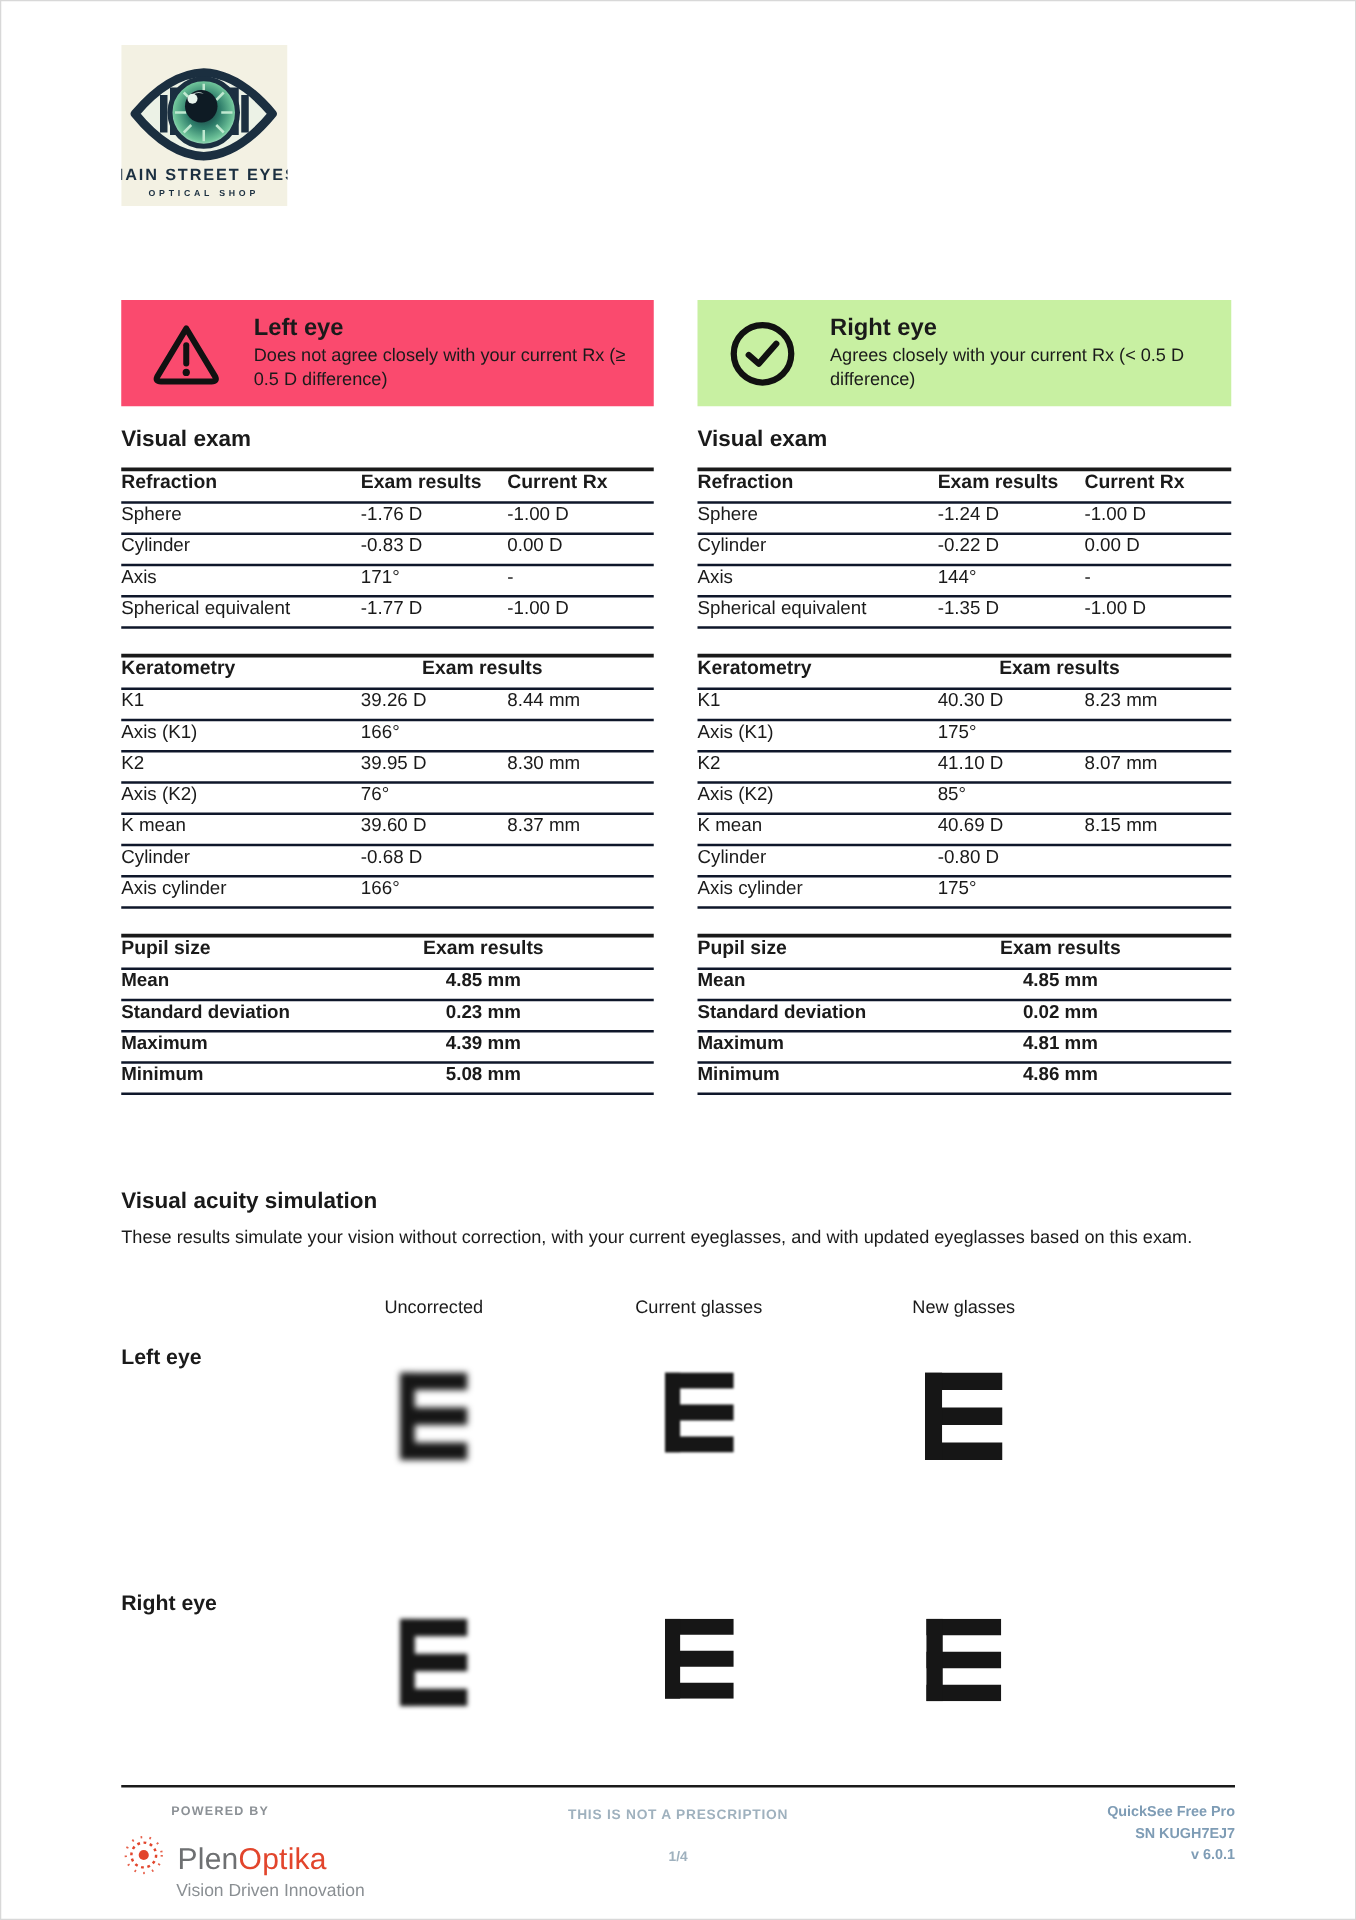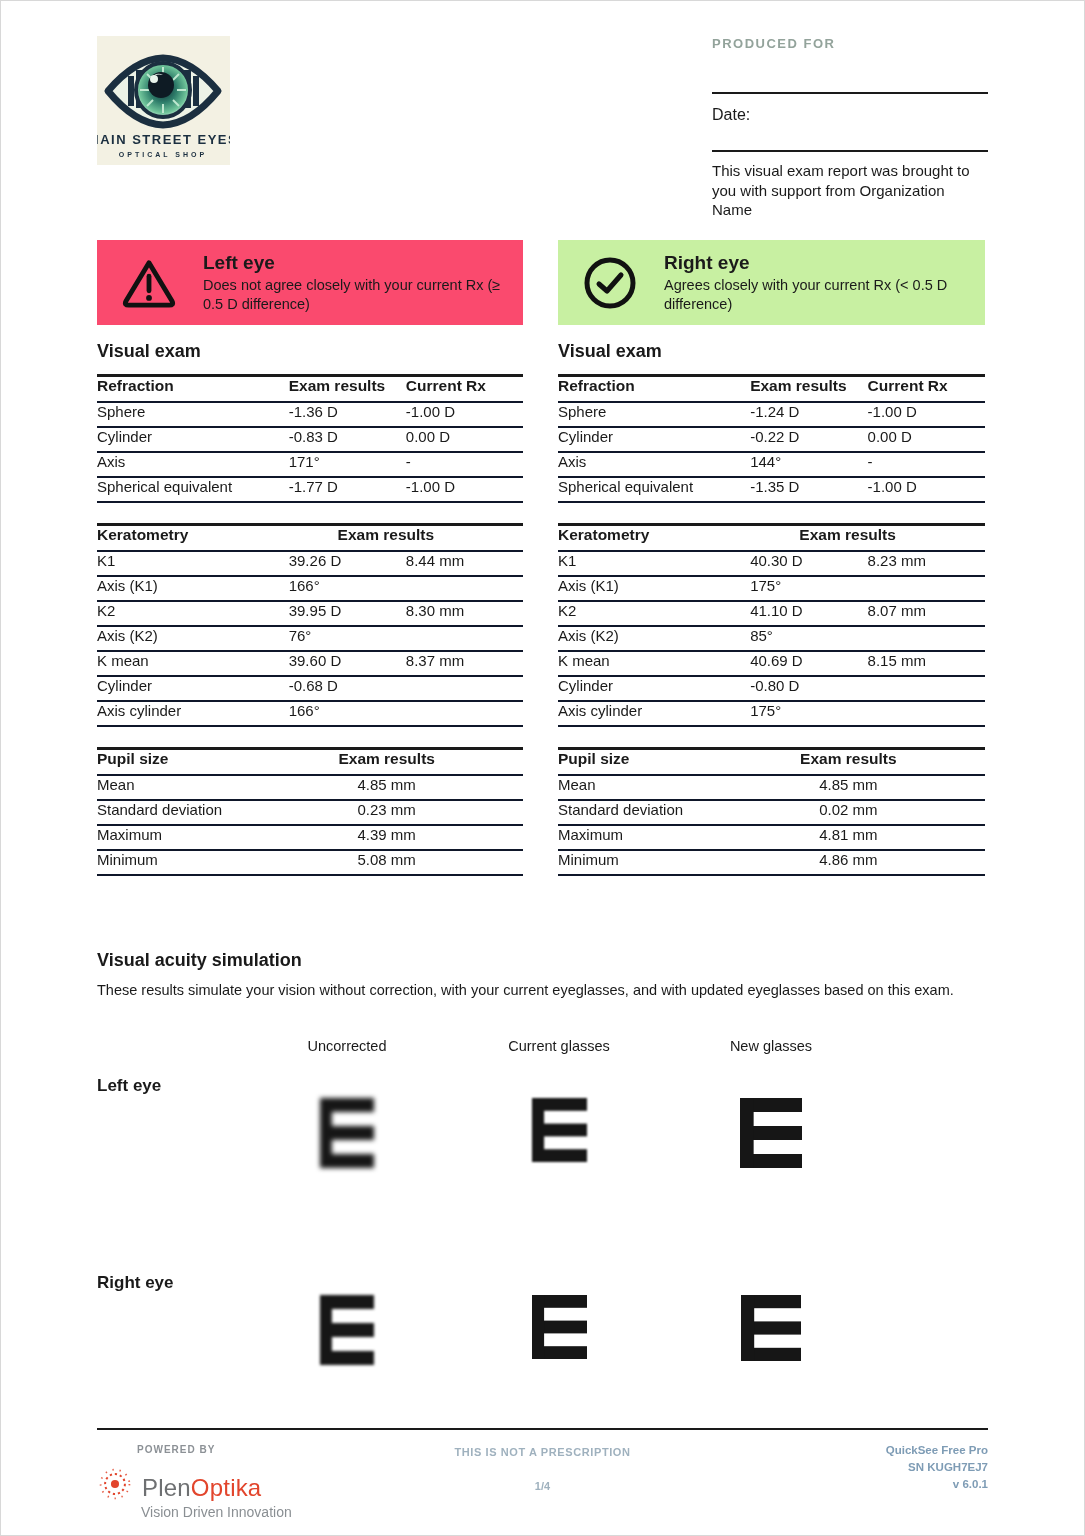--- a/index.html
+++ b/index.html
@@ -32,21 +32,21 @@
   .eye-col{position:absolute;top:341px;width:426px;}
   .eye-col.lc{left:97px;}
   .eye-col.rc{left:558px;width:427px;}
   .section-title{font-size:18px;font-weight:800;margin:0 0 12px 0;}
   .tbl{border-top:3px solid #1a1a1a;}
   .tbl .row{display:grid;align-items:baseline;padding:0 0 6px;border-bottom:2px solid #0f172a;font-size:15px;}
   .tbl .row.hdr{font-weight:700;font-size:15.5px;}
   .t-refr .row{grid-template-columns:45% 27.5% 27.5%;}
   .t-kera .row{grid-template-columns:45% 27.5% 27.5%;}
   .t-kera .span2{grid-column:2/4;text-align:center;padding-right:40px;}
-  .t-pupil .row{grid-template-columns:36% 64%;}
+  .t-pupil .row{grid-template-columns:36% 64%;font-weight:bold;}
   .t-pupil .val, .t-pupil .colh{text-align:center;}
   .tbl-gap{height:20px;}
   
   .acuity{position:absolute;left:97px;top:950px;width:891px;}
   .acuity-desc{font-size:14.5px;line-height:20px;margin-top:9px;}
   .acuity-grid{display:grid;grid-template-columns:144px 212px 212px 212px;margin-top:28px;}
   .acol-h{font-size:14.5px;text-align:center;padding-top:10px;}
   .arow-label{font-size:17px;font-weight:800;padding-top:22px;}
   .acell{height:197px;display:flex;justify-content:center;align-items:flex-start;padding-top:44px;box-sizing:border-box;}
   .e{fill:#161616;}
@@ -104,27 +104,20 @@
       </g>
       <circle cx="64" cy="49" r="13" fill="#0e1b24"></circle>
       <path d="M54,42 a9,9 0 0 1 12,-3 a12,12 0 0 0 -12,3 Z" fill="#e8f4ec"></path>
       <circle cx="57" cy="43" r="4" fill="#e8f4ec"></circle>
       <text x="66" y="108" text-anchor="middle" font-size="13" font-weight="800" letter-spacing="1.5" fill="#1b2f40">MAIN STREET EYES</text>
       <text x="66" y="121" text-anchor="middle" font-size="7" font-weight="700" letter-spacing="3" fill="#1b2f40">OPTICAL SHOP</text>
     </svg>
   </div>
 
 
-  <div class="right-block">
-    <p class="produced-for">PRODUCED FOR</p>
-    <div class="hline l1"></div>
-    <div class="date-label">Date:</div>
-    <div class="hline l2"></div>
-    <div class="support-note">This visual exam report was brought to you with support from Organization Name</div>
-  </div>
 
   <div class="banner left">
     <span class="icon">
       <svg width="58" height="54" viewBox="0 0 60 56">
         <path d="M30,7 L54,47 Q56,51 51,51 L9,51 Q4,51 6,47 Z" fill="none" stroke="#111" stroke-width="5" stroke-linejoin="round"></path>
         <line x1="30" y1="21" x2="30" y2="36" stroke="#111" stroke-width="5" stroke-linecap="round"></line>
         <circle cx="30" cy="43.5" r="3" fill="#111"></circle>
       </svg>
     </span>
     <div class="txt">
@@ -150,21 +143,21 @@
     <h2 class="section-title">Visual exam</h2>
 
     <div class="tbl t-refr">
       <div class="row hdr">
         <span>Refraction</span>
         <span>Exam results</span>
         <span>Current Rx</span>
       </div>
       <div class="row">
           <span>Sphere</span>
-          <span>-1.36 D</span>
+          <span>-1.76 D</span>
           <span>-1.00 D</span>
         </div>
       <div class="row">
           <span>Cylinder</span>
           <span>-0.83 D</span>
           <span>0.00 D</span>
         </div>
       <div class="row">
           <span>Axis</span>
           <span>171°</span>

